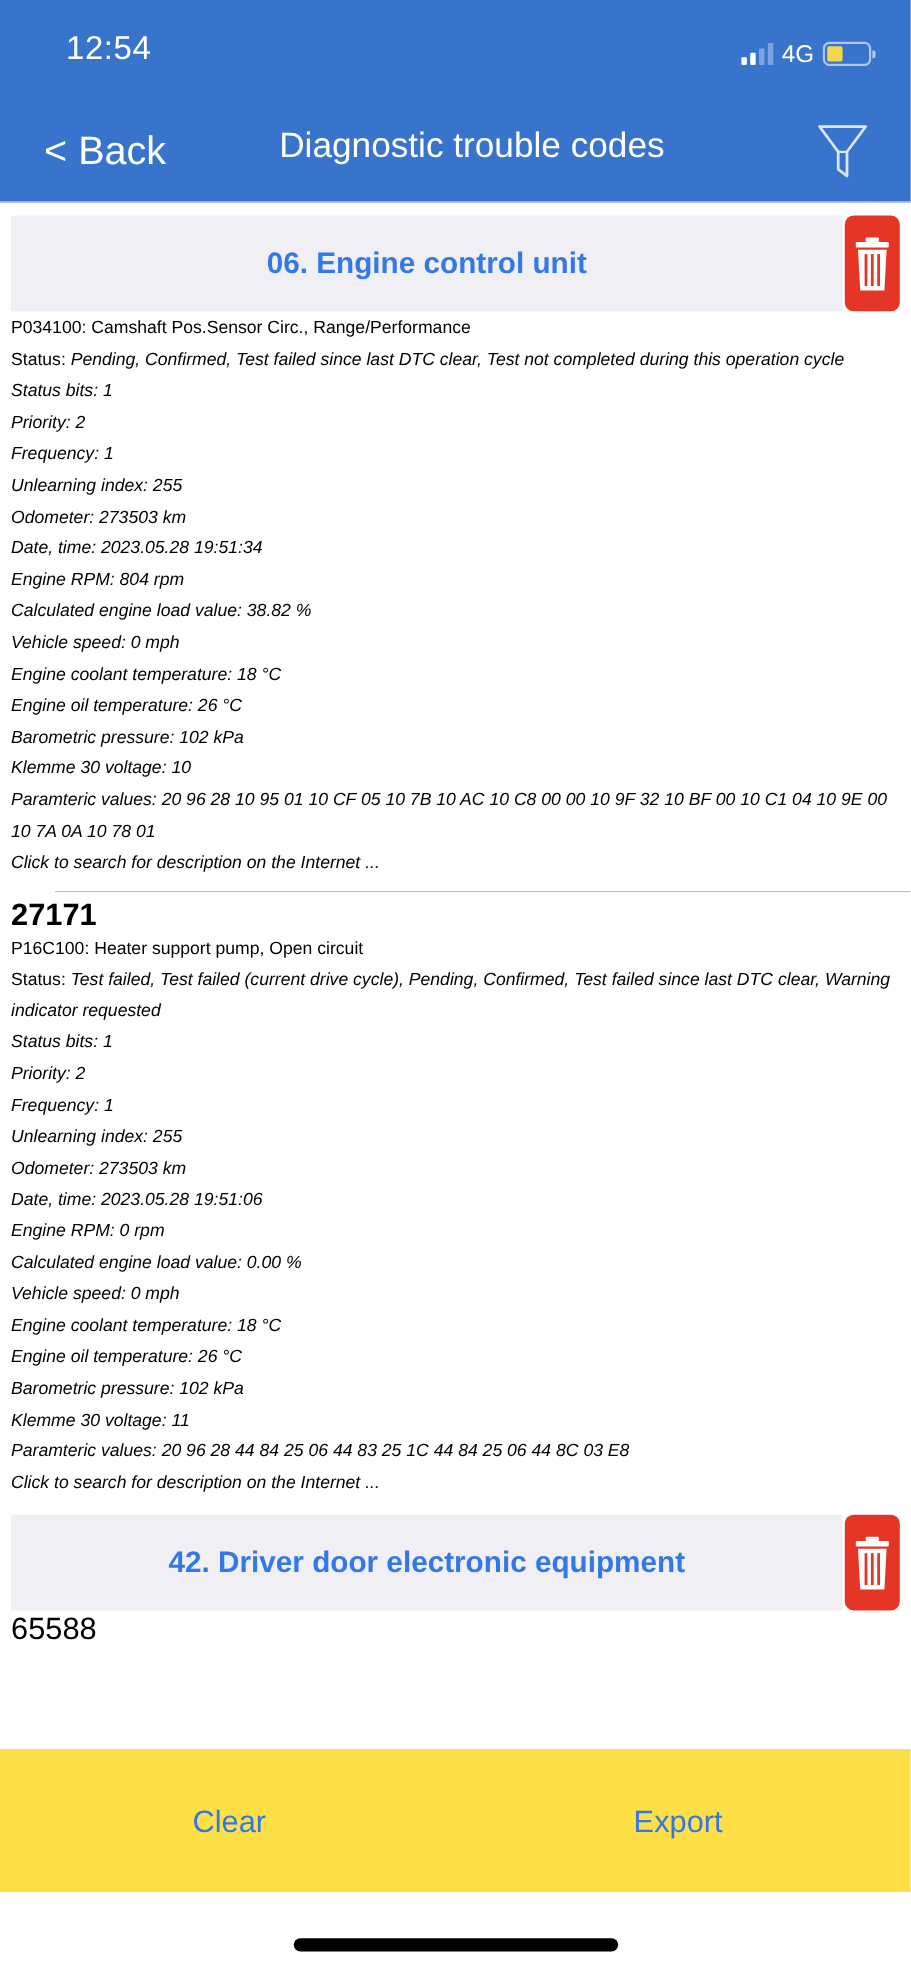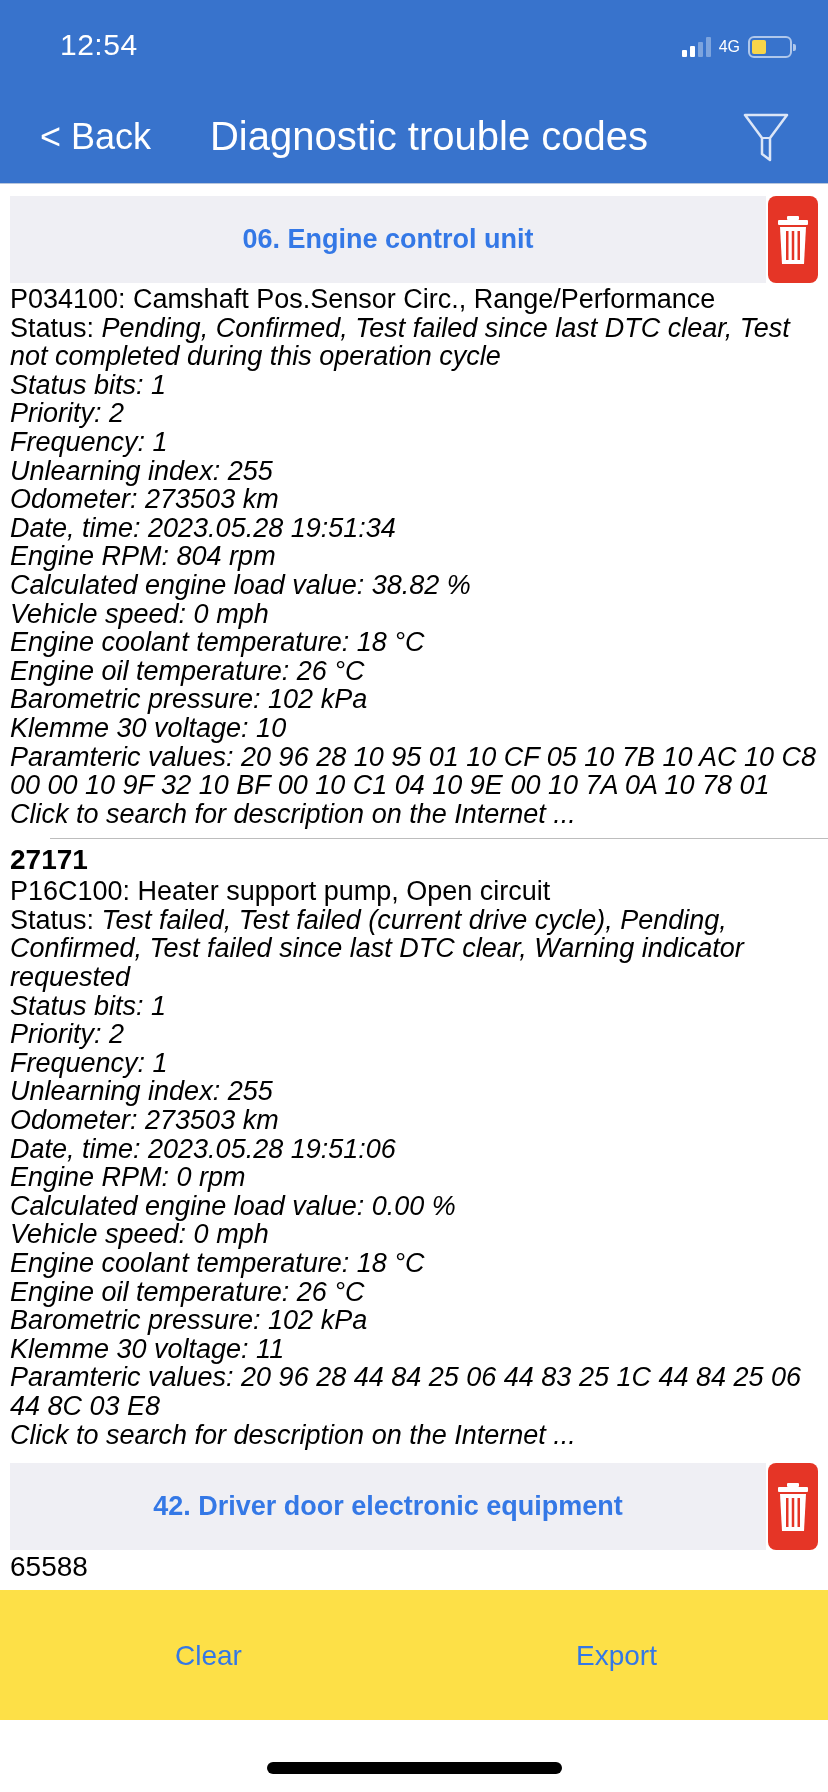--- a/index.html
+++ b/index.html
@@ -5,35 +5,35 @@
   * { box-sizing: border-box; margin: 0; padding: 0; }
   html, body { width: 828px; height: 1792px; overflow: hidden; background: #ffffff; }
   body { position: relative; font-family: "Liberation Sans", "DejaVu Sans", sans-serif; color: #000; }
 
   .header { position: absolute; left: 0; top: 0; width: 828px; height: 184px; background: #3873cc; border-bottom: 1px solid #b8c6dc; }
   .status-time { position: absolute; left: 60px; top: 28px; font-size: 30px; color: #fff; font-weight: 500; letter-spacing: 0.5px; }
   .status-right { position: absolute; right: 36px; top: 36px; display: flex; align-items: center; gap: 8px; }
   .signal { display: flex; align-items: flex-end; gap: 3px; height: 20px; }
   .signal span { width: 5px; background: #fff; border-radius: 1px; }
   .signal span.dim { background: rgba(255,255,255,0.35); }
-  .net { color: #fff; font-size: 16px; }
+  .net { color: #fff; font-size: 22px; }
   .battery { position: relative; width: 44px; height: 22px; border: 2px solid rgba(255,255,255,0.6); border-radius: 6px; padding: 2px; }
   .battery .lvl { width: 14px; height: 100%; background: #f7d54a; border-radius: 2px; }
   .battery::after { content: ""; position: absolute; right: -6px; top: 6px; width: 3px; height: 7px; background: rgba(255,255,255,0.6); border-radius: 0 2px 2px 0; }
 
   .back-btn { position: absolute; left: 40px; top: 116px; font-size: 36px; color: #fff; background: none; border: none; font-family: "Liberation Sans", sans-serif; cursor: pointer; }
-  .nav-title { position: absolute; left: 0; right: 0; top: 114px; text-align: center; font-size: 40px; color: #fff; font-weight: 500; padding-left: 30px; }
+  .nav-title { position: absolute; left: 0; right: 0; top: 114px; text-align: center; font-size: 32px; color: #fff; font-weight: 500; padding-left: 30px; }
   .filter-btn { position: absolute; right: 38px; top: 112px; width: 48px; height: 52px; background: none; border: none; cursor: pointer; }
 
   .content { position: absolute; left: 0; top: 185px; width: 828px; height: 1405px; overflow: hidden; }
   .section-header { position: relative; margin-left: 10px; width: 756px; height: 87px; background: #efeff4; display: flex; align-items: center; justify-content: center; }
   .section-title { font-size: 27px; color: #3478e6; font-weight: 600; }
   .trash-btn { position: absolute; left: 758px; top: 0; width: 50px; height: 87px; background: #e53526; border-radius: 8px; border: none; display: flex; align-items: center; justify-content: center; cursor: pointer; }
 
-  .dtc { padding: 0 10px; font-size: 27px; line-height: 28.6px; }
+  .dtc { padding: 0 10px; font-size: 16px; line-height: 28.6px; }
   .dtc .code-line { font-style: normal; }
   .dtc .it { font-style: italic; }
   .dtc .status-label { font-style: normal; }
   .dtc-id { font-size: 28px; font-weight: 700; line-height: 34px; padding: 0 10px; }
   .separator { height: 1px; background: #bdbdbd; margin: 10px 0 4px 50px; }
   .search-link { font-style: italic; cursor: pointer; }
 
   .toolbar { position: absolute; left: 0; top: 1590px; width: 828px; height: 130px; background: #fde047; }
   .tb-btn { position: absolute; top: 50px; font-size: 28px; color: #3478e6; background: none; border: none; font-family: "Liberation Sans", sans-serif; cursor: pointer; }
   .tb-clear { left: 175px; }

